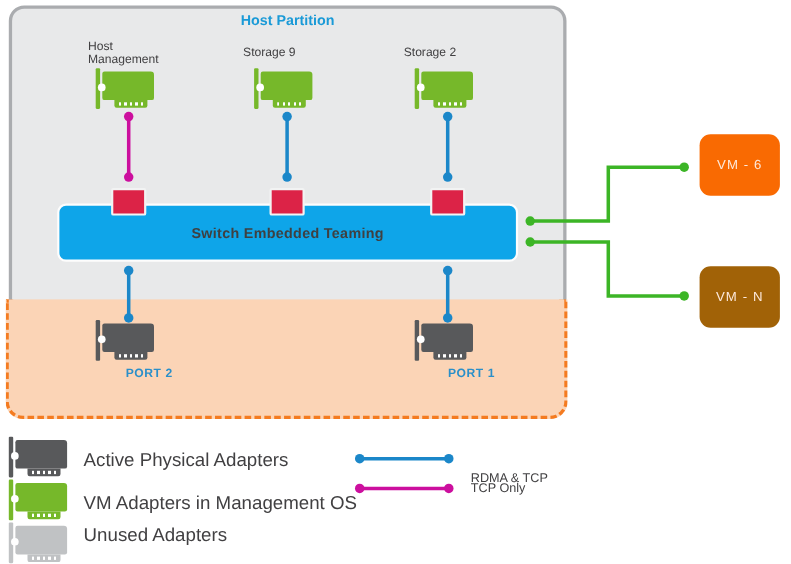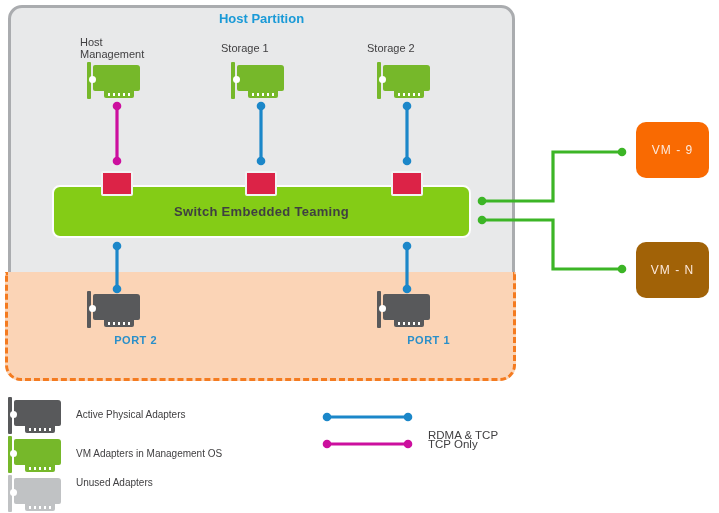--- a/index.html
+++ b/index.html
@@ -51,38 +51,38 @@
     position: absolute; width: 80px; top: 334px; text-align: right;
     font-size: 11px; font-weight: bold; color: #2A8FC9; letter-spacing: .5px;
   }
   
   .vm-box {
     position: absolute; left: 636px; width: 73px; height: 56px; border-radius: 10px;
     display: flex; align-items: center; justify-content: center;
     color: #FDE9DC; font-size: 12px; letter-spacing: 1px;
   }
   
-  .legend-label { position: absolute; left: 76px; font-size: 10px; color: #414042; }
+  .legend-label { position: absolute; left: 76px; font-size: 17px; color: #414042; }
   .legend-line-label { position: absolute; left: 428px; font-size: 11.5px; color: #414042; }
   
   .wires { position: absolute; left: 0; top: 0; z-index: 4; pointer-events: none; }
 </style>
 </head>
 <body>
 
 <div class="stage">
 
   <div class="host-box" style="background-color: rgb(232, 233, 234);"></div>
 
   <div class="peach-box" style="background-color: rgb(251, 212, 182);"></div>
 
   <div class="hp-title">Host Partition</div>
 
   <div class="adapter-label" style="left:80px; top:36px; width:74px;">Host Management</div>
-  <div class="adapter-label" style="left:221px; top:42px; width:80px;">Storage 1</div>
+  <div class="adapter-label" style="left:221px; top:42px; width:80px;">Storage 9</div>
   <div class="adapter-label" style="left:367px; top:42px; width:80px;">Storage 2</div>
 
   <div class="nic" style="left:87px; top:62px;">
     <div class="nic-bracket" style="background-color: rgb(118, 184, 42);"></div>
     <div class="nic-body" style="background-color: rgb(118, 184, 42);"></div>
     <div class="nic-conn" style="background-color: rgb(118, 184, 42);">
         <div class="nic-pins"></div>
       </div>
     <div class="nic-pin"></div>
   </div>
@@ -100,21 +100,21 @@
     <div class="nic-conn" style="background-color: rgb(118, 184, 42);">
         <div class="nic-pins"></div>
       </div>
     <div class="nic-pin"></div>
   </div>
 
   <div class="vport" style="left: 101px; background-color: rgb(220, 35, 71);"></div>
   <div class="vport" style="left: 245px; background-color: rgb(220, 35, 71);"></div>
   <div class="vport" style="left: 391px; background-color: rgb(220, 35, 71);"></div>
 
-  <div class="set-bar" style="background-color: #84cc16;">
+  <div class="set-bar" style="background-color: #0ea5e9;">
     <span>Switch Embedded Teaming</span>
   </div>
 
   <div class="nic" style="left:87px; top:291px;">
     <div class="nic-bracket" style="background-color: rgb(88, 89, 91);"></div>
     <div class="nic-body" style="background-color: rgb(88, 89, 91);"></div>
     <div class="nic-conn" style="background-color: rgb(88, 89, 91);">
         <div class="nic-pins"></div>
       </div>
     <div class="nic-pin"></div>
@@ -124,21 +124,21 @@
     <div class="nic-body" style="background-color: rgb(88, 89, 91);"></div>
     <div class="nic-conn" style="background-color: rgb(88, 89, 91);">
         <div class="nic-pins"></div>
       </div>
     <div class="nic-pin"></div>
   </div>
   <div class="port-label" style="left:77px;">PORT 2</div>
   <div class="port-label" style="left:370px;">PORT 1</div>
 
   <div class="vm-box" style="top: 122px; background-color: rgb(249, 106, 2);">
-    <span>VM - 9</span>
+    <span>VM - 6</span>
   </div>
   <div class="vm-box" style="top: 242px; background-color: #a16207;">
     <span>VM - N</span>
   </div>
 
   <div class="nic" style="left:8px; top:397px;">
     <div class="nic-bracket" style="background-color: rgb(88, 89, 91);"></div>
     <div class="nic-body" style="background-color: rgb(88, 89, 91);"></div>
     <div class="nic-conn" style="background-color: rgb(88, 89, 91);">
         <div class="nic-pins"></div>

